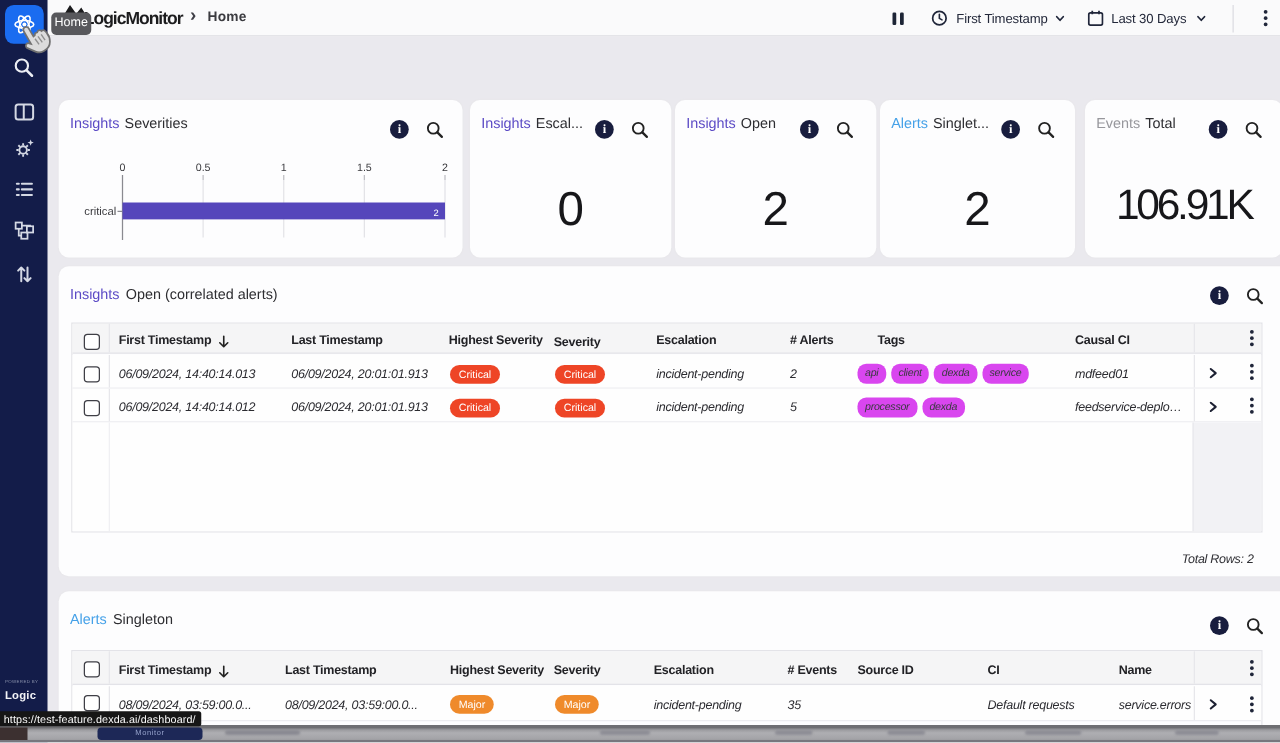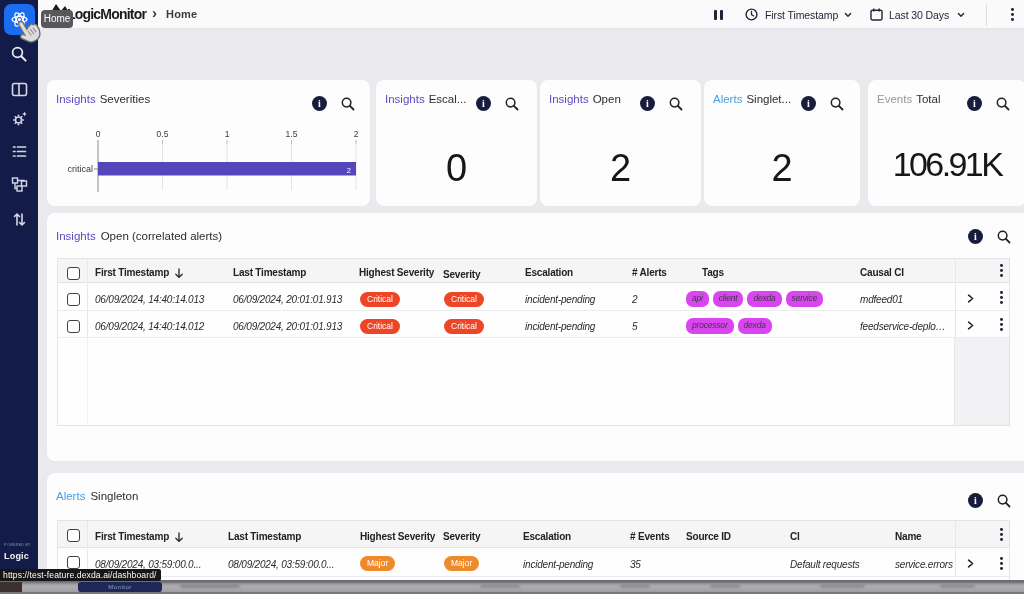--- a/index.html
+++ b/index.html
@@ -262,20 +262,21 @@
             <i></i>
             <i></i>
           </div>
       </div>
 
       <div class="abs" style="left:0;right:0;top:79px;bottom:0;background:#fefefe">
         <div class="colsep" style="left:29px;background:#f0f0f3"></div>
         <div class="actbg"></div>
       </div>
     </div>
+    <div class="td" style="left:0;top:229px;width:956px;text-align:right;font-size:10px;color:#2f2f34">Total Rows: 2</div>
   </div>
 
   <div class="panel" style="top:473px;height:121px">
     <div class="ptitle"><span class="ltblue" style="margin-right:5px">Alerts</span><span class="dark">Singleton</span></div>
     <div class="info" style="left:921px;top:20px">i</div>
     <svg class="abs" style="left:950px;top:21px" width="14" height="14" viewBox="0 0 14 14">
       <circle cx="5.6" cy="5.6" r="4.3" fill="none" stroke="#222" stroke-width="1.5"></circle>
       <line x1="8.9" y1="8.9" x2="12.5" y2="12.5" stroke="#222" stroke-width="1.8" stroke-linecap="round"></line>
     </svg>
 

